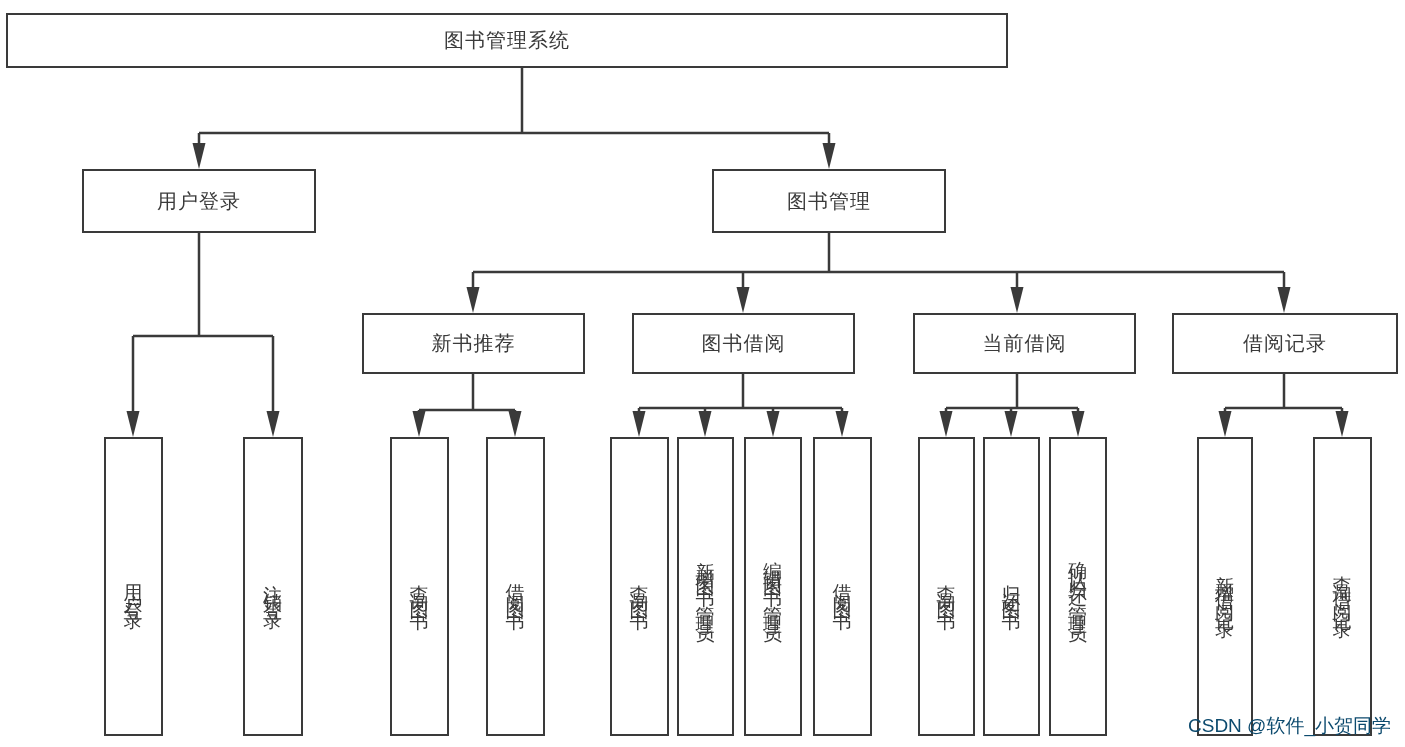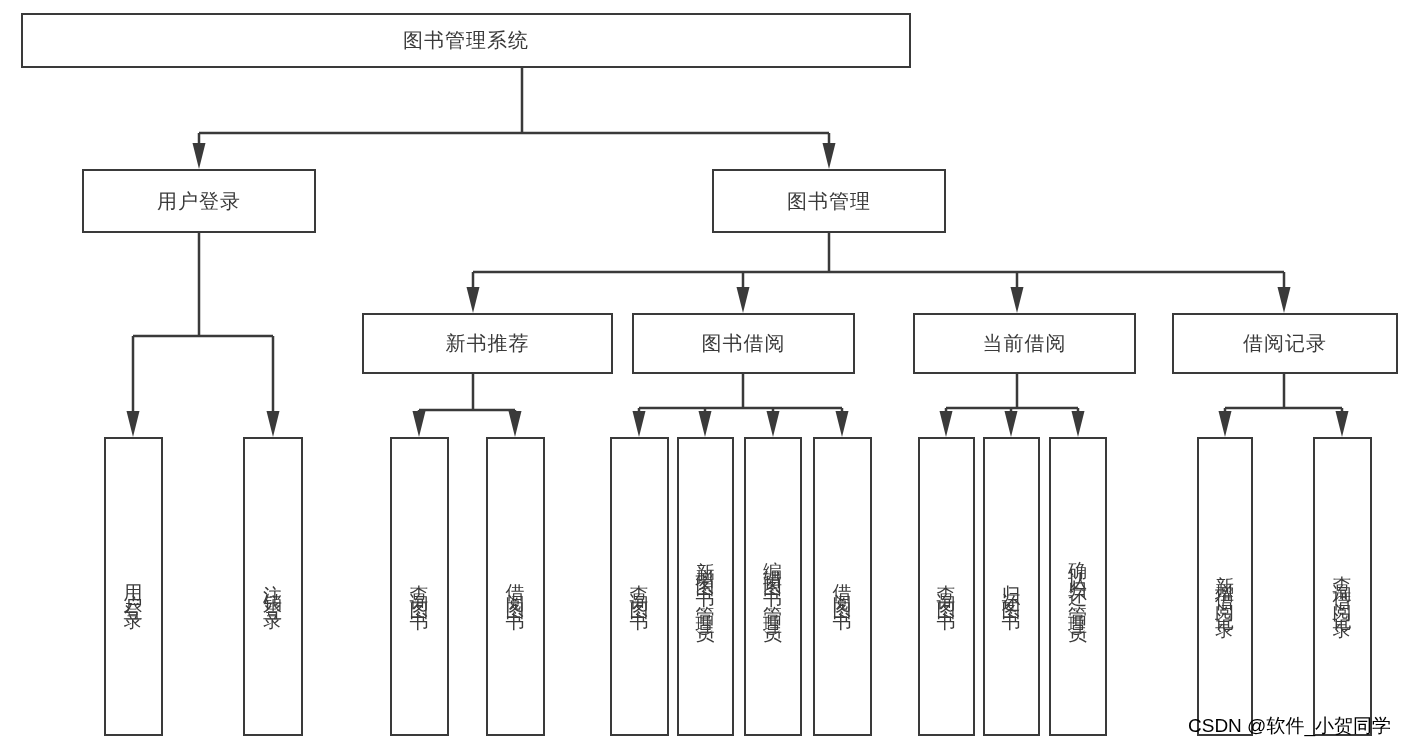--- a/index.html
+++ b/index.html
@@ -43,21 +43,21 @@
     font-size: 19px;
     line-height: 1;
     letter-spacing: 9px;
     white-space: nowrap;
   }
   .watermark {
     position: absolute;
     left: 1188px;
     top: 713px;
     font-size: 19px;
-    color: #000000;
+    color: #0c4a6e;
     white-space: nowrap;
     z-index: 5;
   }
 </style>
 </head>
 <body>
 
 <div class="canvas">
 
   <svg class="connectors" viewBox="0 0 1405 747" xmlns="http://www.w3.org/2000/svg">
@@ -86,32 +86,32 @@
       <polygon points="766.5,411 779.5,411 773,437"></polygon>
       <polygon points="835.5,411 848.5,411 842,437"></polygon>
       <polygon points="939.5,411 952.5,411 946,437"></polygon>
       <polygon points="1004.5,411 1017.5,411 1011,437"></polygon>
       <polygon points="1071.5,411 1084.5,411 1078,437"></polygon>
       <polygon points="1218.5,411 1231.5,411 1225,437"></polygon>
       <polygon points="1335.5,411 1348.5,411 1342,437"></polygon>
     </g>
   </svg>
 
-  <div class="node" style="left:21px; top:13px; width:890px; height:55px;">
+  <div class="node" style="left:6px; top:13px; width:1002px; height:55px;">
     <span class="hlabel">图书管理系统</span>
   </div>
 
   <div class="node" style="left:82px; top:169px; width:234px; height:64px;">
     <span class="hlabel">用户登录</span>
   </div>
   <div class="node" style="left:712px; top:169px; width:234px; height:64px;">
     <span class="hlabel">图书管理</span>
   </div>
 
-  <div class="node" style="left:362px; top:313px; width:251px; height:61px;">
+  <div class="node" style="left:362px; top:313px; width:223px; height:61px;">
     <span class="hlabel">新书推荐</span>
   </div>
   <div class="node" style="left:632px; top:313px; width:223px; height:61px;text-align:right;">
     <span class="hlabel">图书借阅</span>
   </div>
   <div class="node" style="left:906px; top:313px; width:223px; height:61px;margin-left:7px;">
     <span class="hlabel">当前借阅</span>
   </div>
   <div class="node" style="left:1172px; top:313px; width:226px; height:61px;">
     <span class="hlabel">借阅记录</span>

